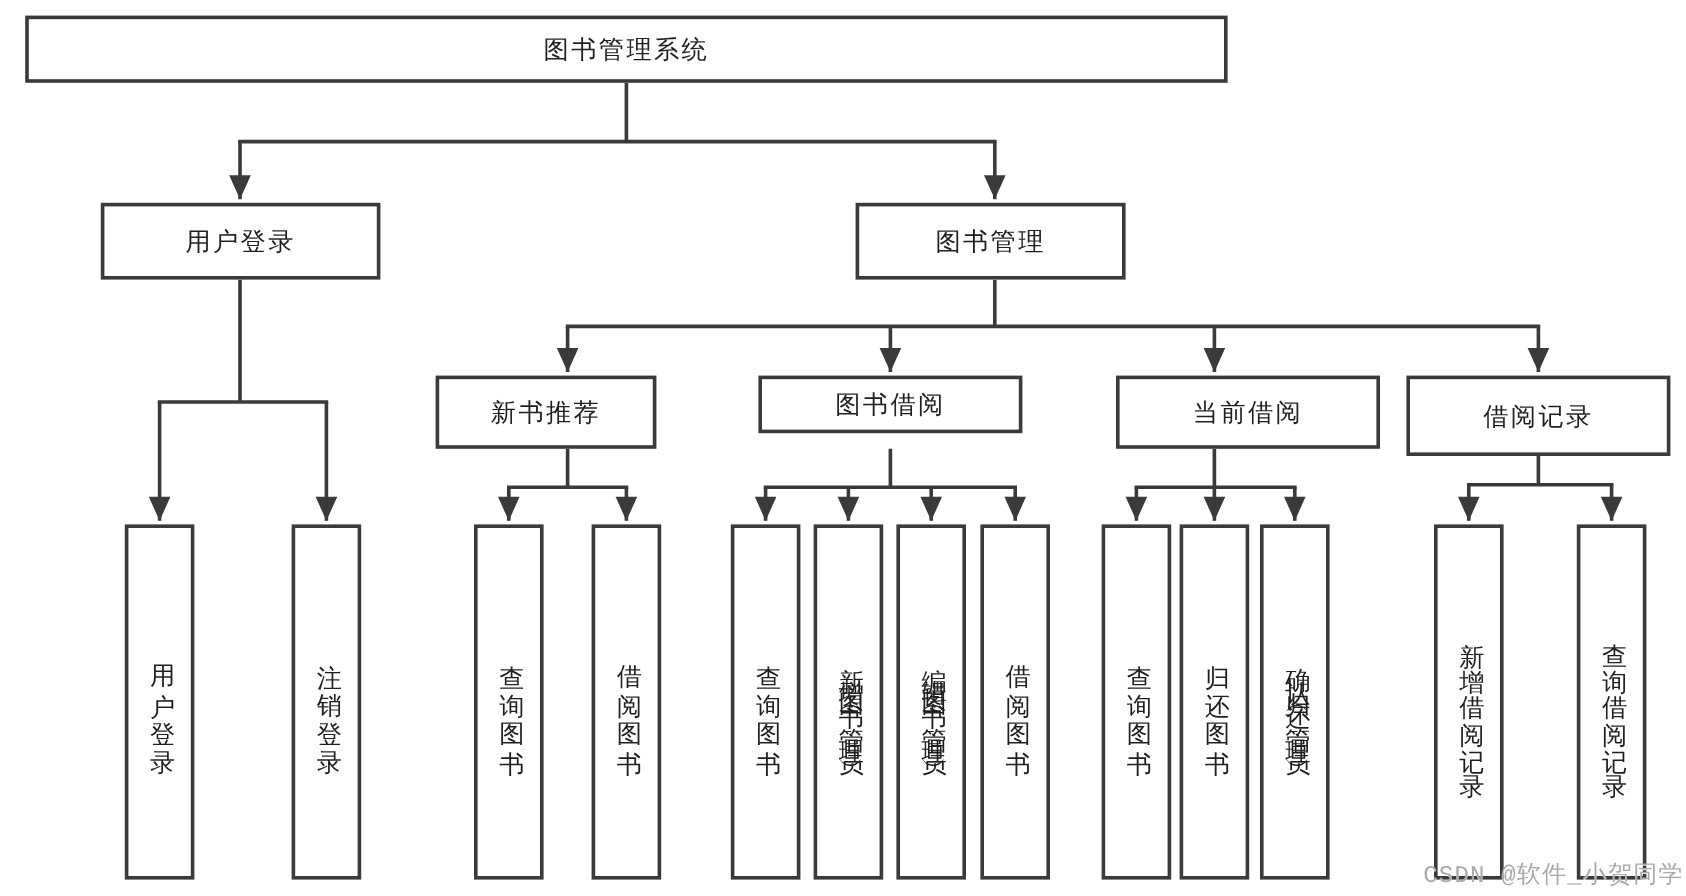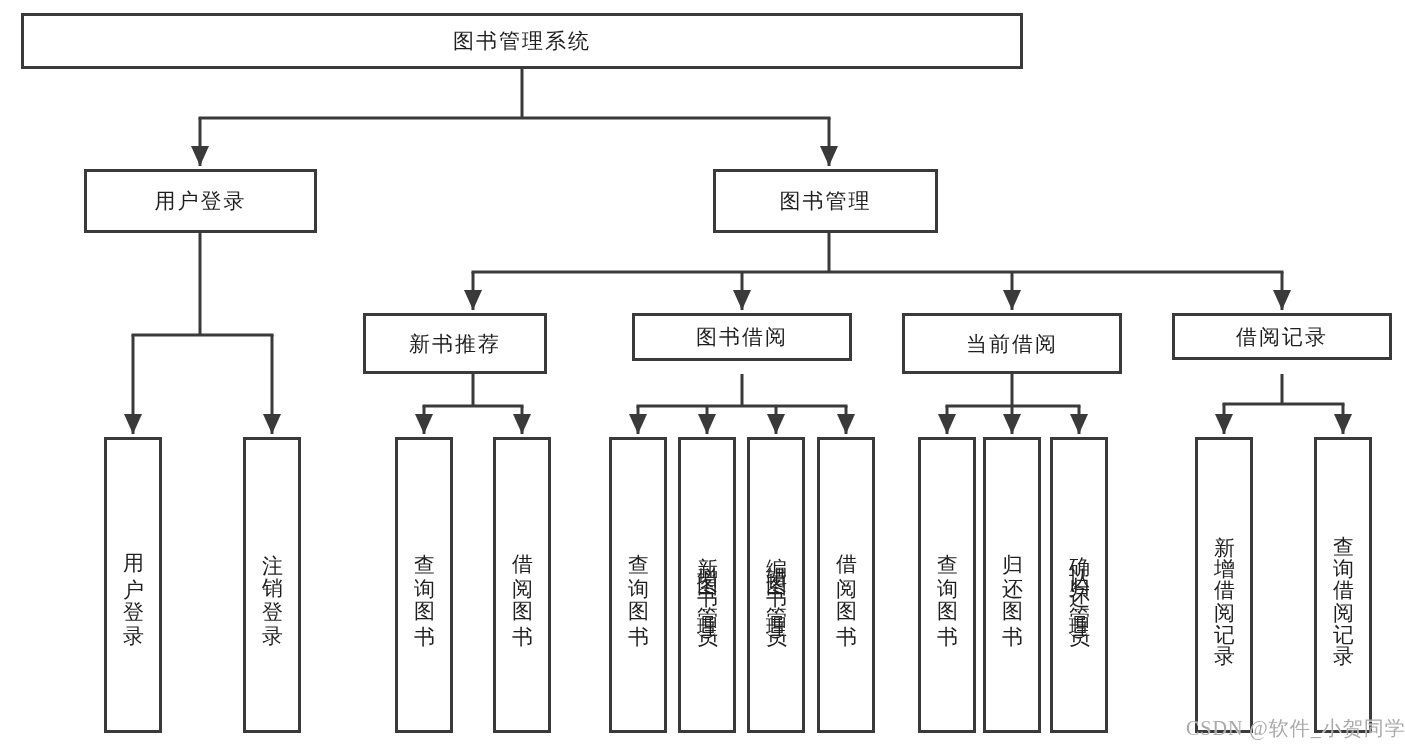--- a/index.html
+++ b/index.html
@@ -1,18 +1,18 @@
 <!DOCTYPE html>
 <html><head>
 <meta charset="utf-8">
 <style>
   html,body { margin:0; padding:0; background:#ffffff; }
   .stage {
     position:relative; width:1405px; height:747px; background:#ffffff;
-    font-family:Liberation Serif, serif; overflow:hidden;
+    font-family:Liberation Mono, monospace; overflow:hidden;
   }
   .wires { position:absolute; left:0; top:0; width:1405px; height:747px; z-index:0; }
   .node {
     position:absolute; box-sizing:border-box; background:#ffffff;
     border:3px solid #3a3a3a; color:#1f1f1f; z-index:1;
     display:flex; align-items:center; justify-content:center;
   }
   .h-node { font-size:21px; letter-spacing:2px; }
   .v-node .v-text {
     writing-mode:vertical-rl; text-orientation:mixed;
@@ -82,24 +82,24 @@
   <div class="node h-node" style="left:713px;top:169px;width:225px;height:64px">
     <span>图书管理</span>
   </div>
 
   <div class="node h-node" style="left:363px;top:313px;width:184px;height:61px">
     <span>新书推荐</span>
   </div>
   <div class="node h-node" style="left:632px;top:313px;width:220px;height:48px">
     <span>图书借阅</span>
   </div>
-  <div class="node h-node" style="left:902px;top:313px;width:220px;height:61px">
+  <div class="node h-node" style="left:930px;top:313px;width:220px;height:61px">
     <span>当前借阅</span>
   </div>
-  <div class="node h-node" style="left:1172px;top:313px;width:220px;height:47px">
+  <div class="node h-node" style="left:1172px;top:313px;width:220px;height:67px">
     <span>借阅记录</span>
   </div>
 
   <div class="node v-node" style="left:104px;top:437px;width:58px;height:296px">
     <span class="v-text" style="letter-spacing: 24px;">用户登录</span>
   </div>
   <div class="node v-node" style="left:243px;top:437px;width:58px;height:296px">
     <span class="v-text" style="letter-spacing: 24px;">注销登录</span>
   </div>
   <div class="node v-node" style="left:395px;top:437px;width:58px;height:296px">

